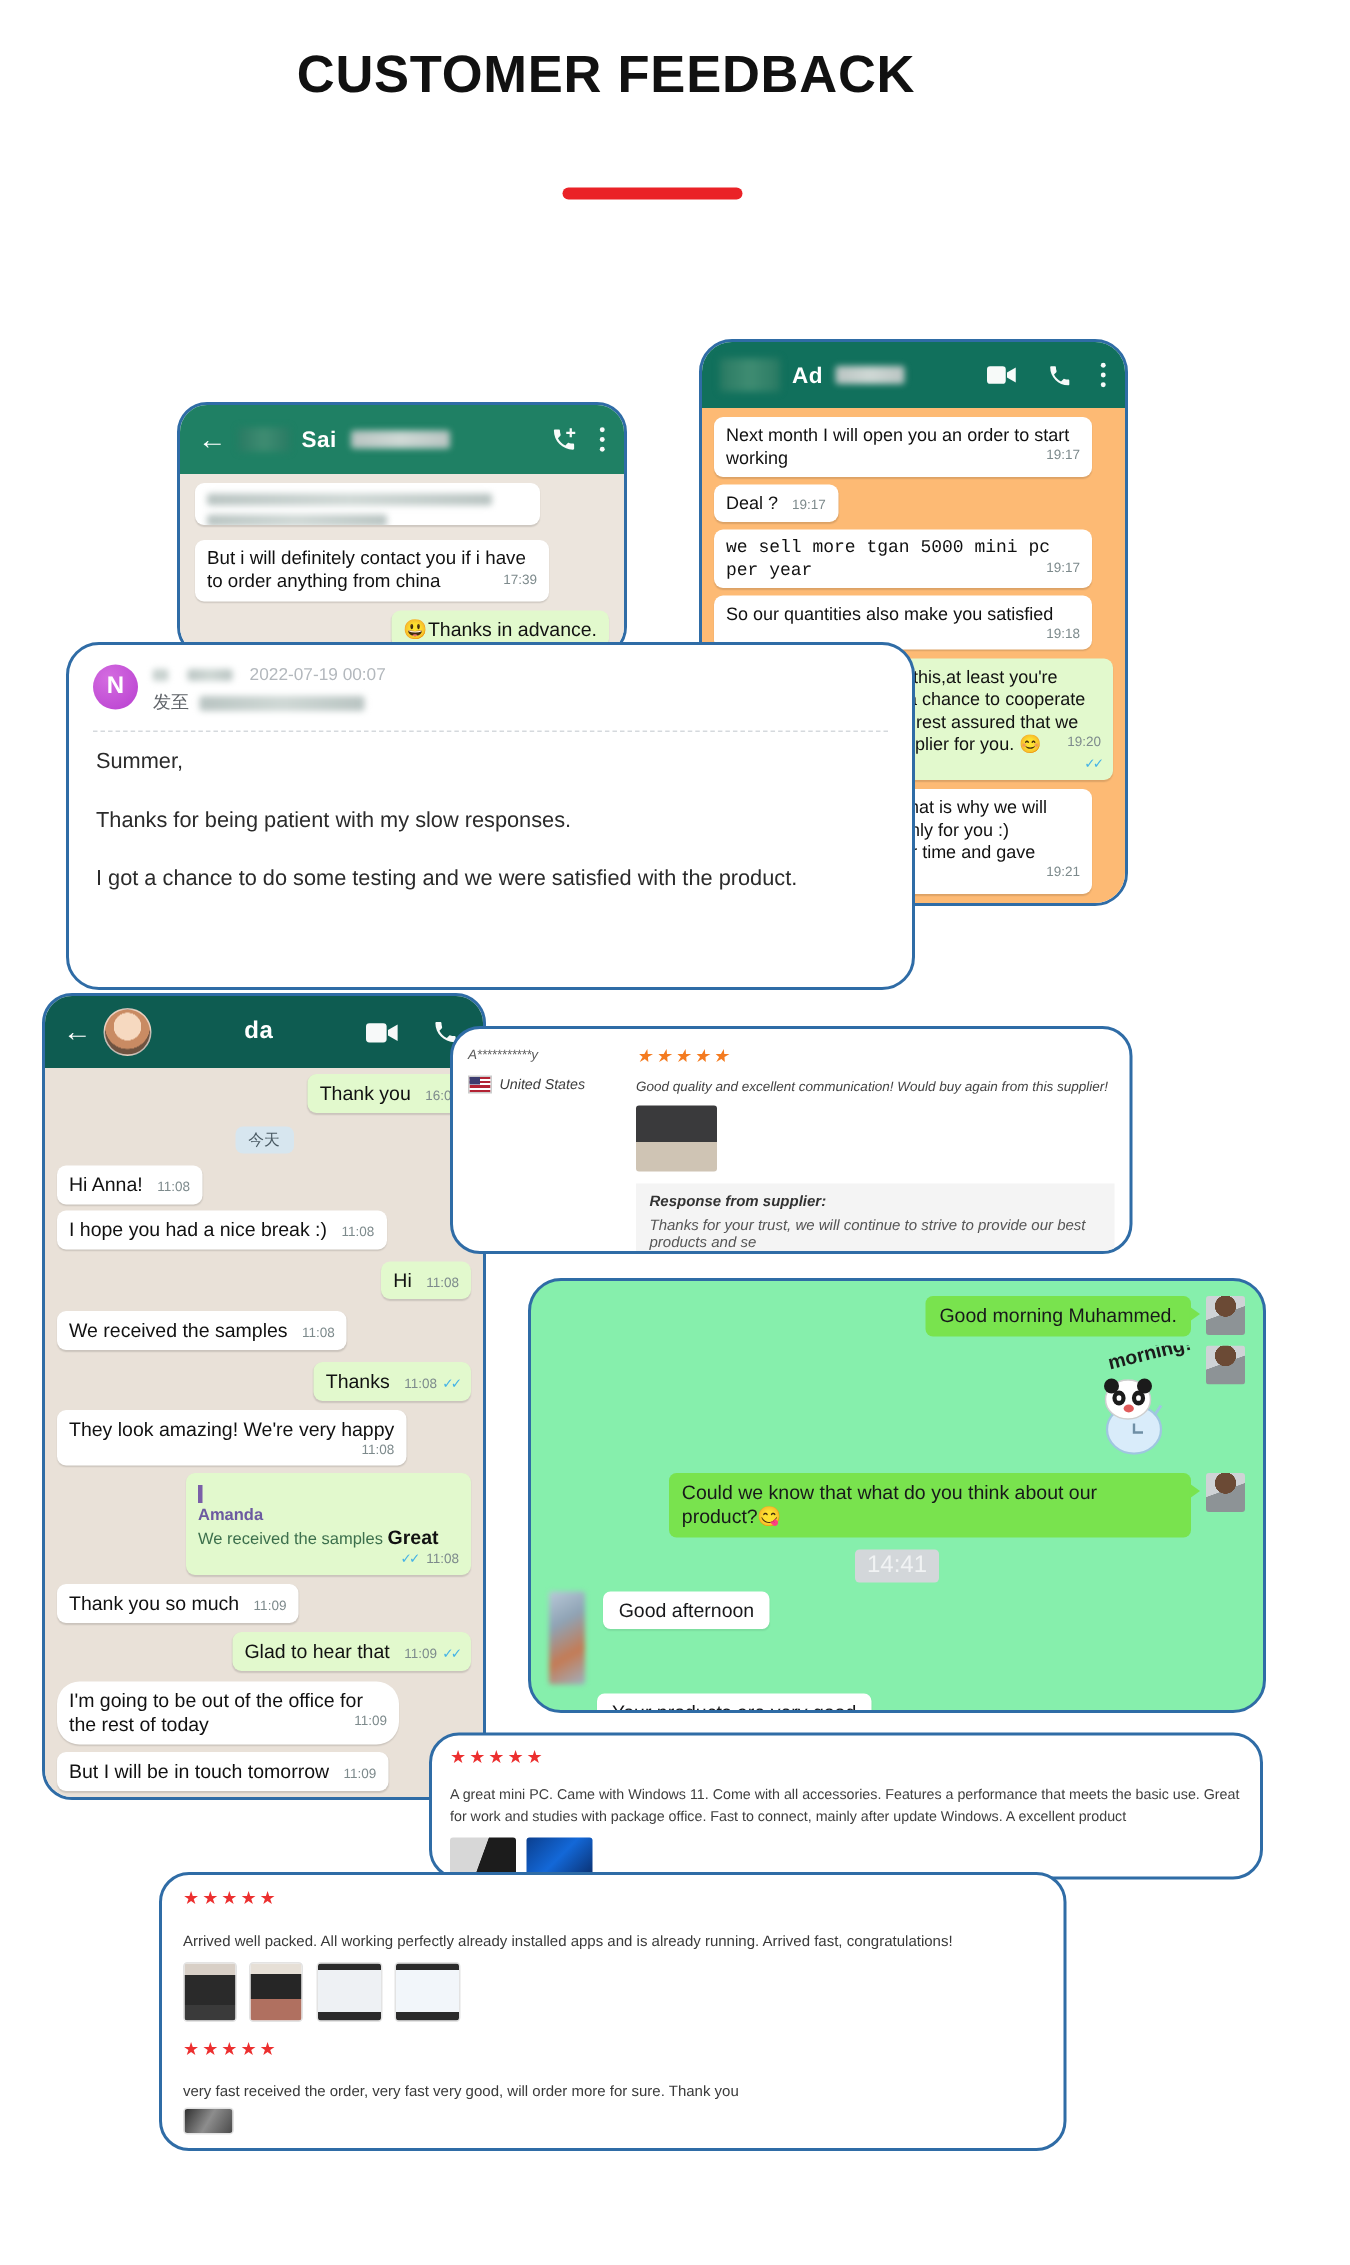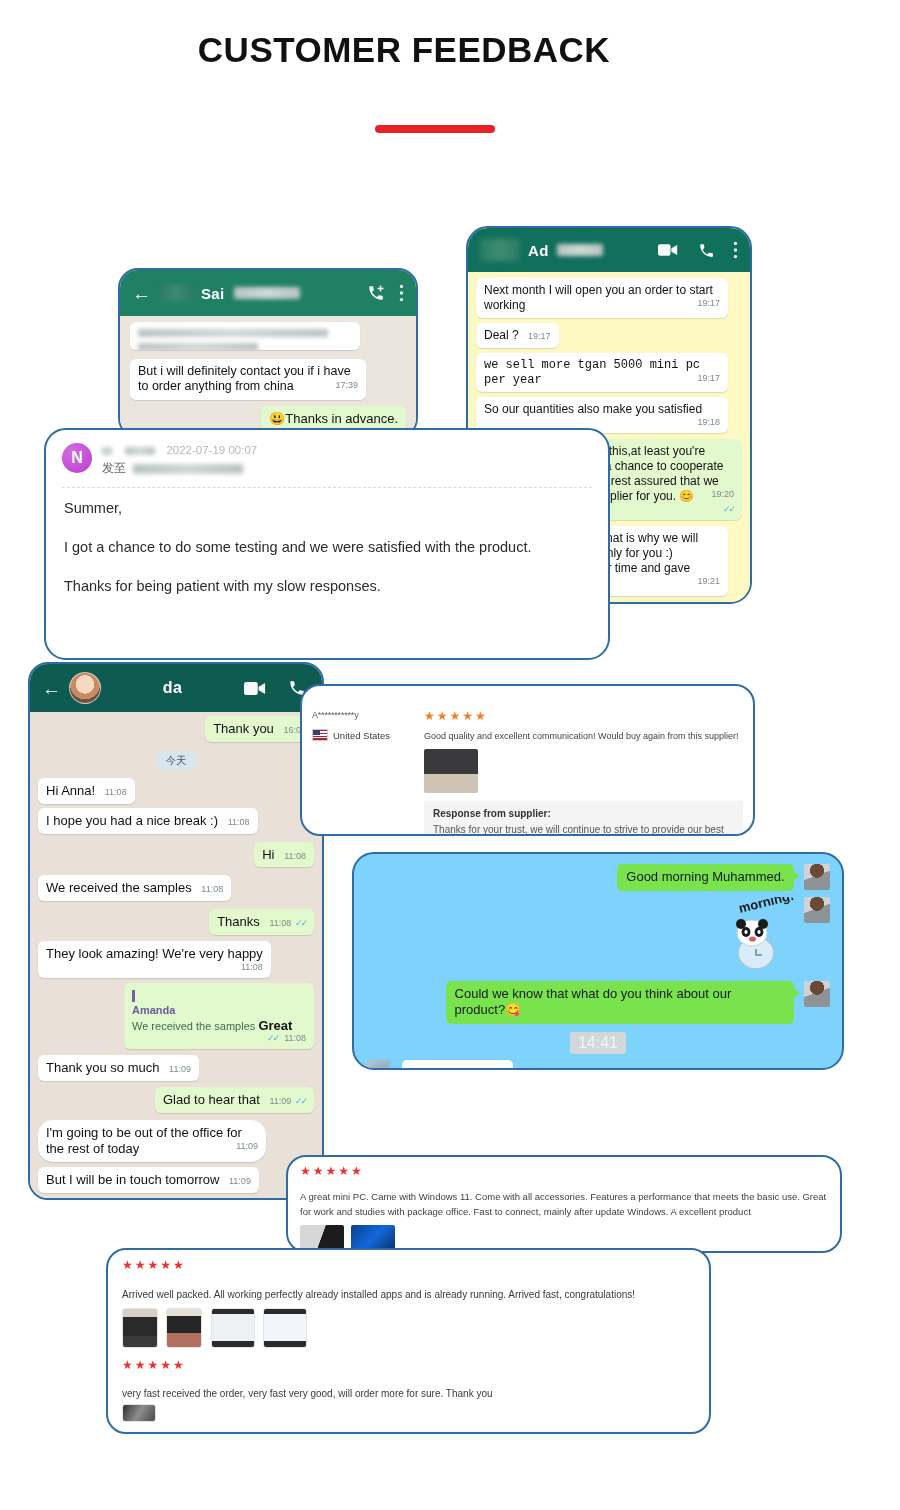--- a/index.html
+++ b/index.html
@@ -125,21 +125,21 @@
     padding: 6px 10px;
   }
 
   
   #card-ad {
     left: 466px; top: 226px; width: 286px; height: 378px;
     border-radius: 22px;
   }
   #card-ad .wa-header { height: 44px; background:#11705c; }
   #card-ad .wa-body {
-    height: 330px; background:#fef9c3; padding: 6px 8px;
+    height: 330px; background:#fdba74; padding: 6px 8px;
   }
   #card-ad .bub { font-size:12px; line-height:1.24; max-width: 96%; }
   .mono { font-family:"Liberation Mono", monospace; font-size:12px; }
 
   
   #card-mail {
     left: 44px; top: 428px; width: 566px; height: 232px;
     border-radius: 22px;
   }
   .mail-top { display:flex; gap:10px; padding: 13px 16px 0 16px; }
@@ -184,21 +184,21 @@
     border-left:3px solid #7a5fa8; padding-left:6px; margin-bottom:3px;
     font-size:11px; line-height:1.25; color:#3c6f4c;
   }
   .quote b { display:block; color:#6c5aa0; font-weight:600; }
 
   
   #card-review-us {
     left: 300px; top: 684px; width: 455px; height: 152px;
     border-radius: 20px;
   }
-  .rv-wrap { display:flex; padding: 24px 10px 0 10px; font-size:9px; }
+  .rv-wrap { display:flex; padding: 12px 10px 0 10px; font-size:9px;font-style:italic; }
   .rv-left { width: 112px; flex:0 0 auto; }
   .rv-user { color:#5b5b5b; letter-spacing:-0.2px; font-size:9px; }
   .rv-geo { display:flex; align-items:center; gap:5px; margin-top:9px; color:#3c3c3c; font-size:9.5px; }
   .flag-us {
     width:14px; height:10px; flex:0 0 auto;
     background:
       linear-gradient(#b22234 0 14%, #fff 14% 28%, #b22234 28% 42%, #fff 42% 56%, #b22234 56% 70%, #fff 70% 84%, #b22234 84% 100%);
     position:relative; border:.5px solid #ccc;
   }
   .flag-us::after {
@@ -212,23 +212,23 @@
     background: linear-gradient(#3a3a3c 0 56%, #cfc4b4 56% 100%);
   }
   .rv-resp {
     background:#f4f4f4; margin:8px 0 0 0; padding:7px 9px;
   }
   .rv-resp .h { font-size:10px; color:#333; font-weight:600; }
   .rv-resp .b { font-size:10px; color:#555; margin-top:5px; }
 
   
   #card-muh {
-    left: 352px; top: 852px; width: 492px; height: 218px;
+    left: 352px; top: 852px; width: 492px; height: 290px;
     border-radius: 22px;
-    background:#7dd3fc;
+    background:#86efac;
   }
   .mbub {
     display:inline-block; background:#79e34e; color:#17181a;
     border-radius:5px; padding:5px 9px; font-size:13px; line-height:1.28;
     position:relative; max-width:330px; text-align:left;
   }
   .mbub::after {
     content:""; position:absolute; right:-6px; top:7px;
     border-left:7px solid #79e34e;
     border-top:5px solid transparent; border-bottom:5px solid transparent;
@@ -397,22 +397,22 @@
       </div>
       <div class="line2">
         <span>发至</span>
         <span class="blur" style="width:110px;height:10px;margin-left:4px;"></span>
       </div>
     </div>
   </div>
   <div class="mail-sep"></div>
   <div class="mail-body">
     <p>Summer,</p>
+    <p>Thanks for being patient with my slow responses.</p>
     <p>I got a chance to do some testing and we were satisfied with the product.</p>
-    <p>Thanks for being patient with my slow responses.</p>
   </div>
 </div>
 
 <div class="card" id="card-anna">
   <div class="wa-header">
     <span class="wa-back">←</span>
     <span class="ava-photo"></span>
     <span class="wa-spacer"></span>
     <span class="wa-name" style="font-size:16px;">da</span>
     <span class="wa-spacer"></span>

